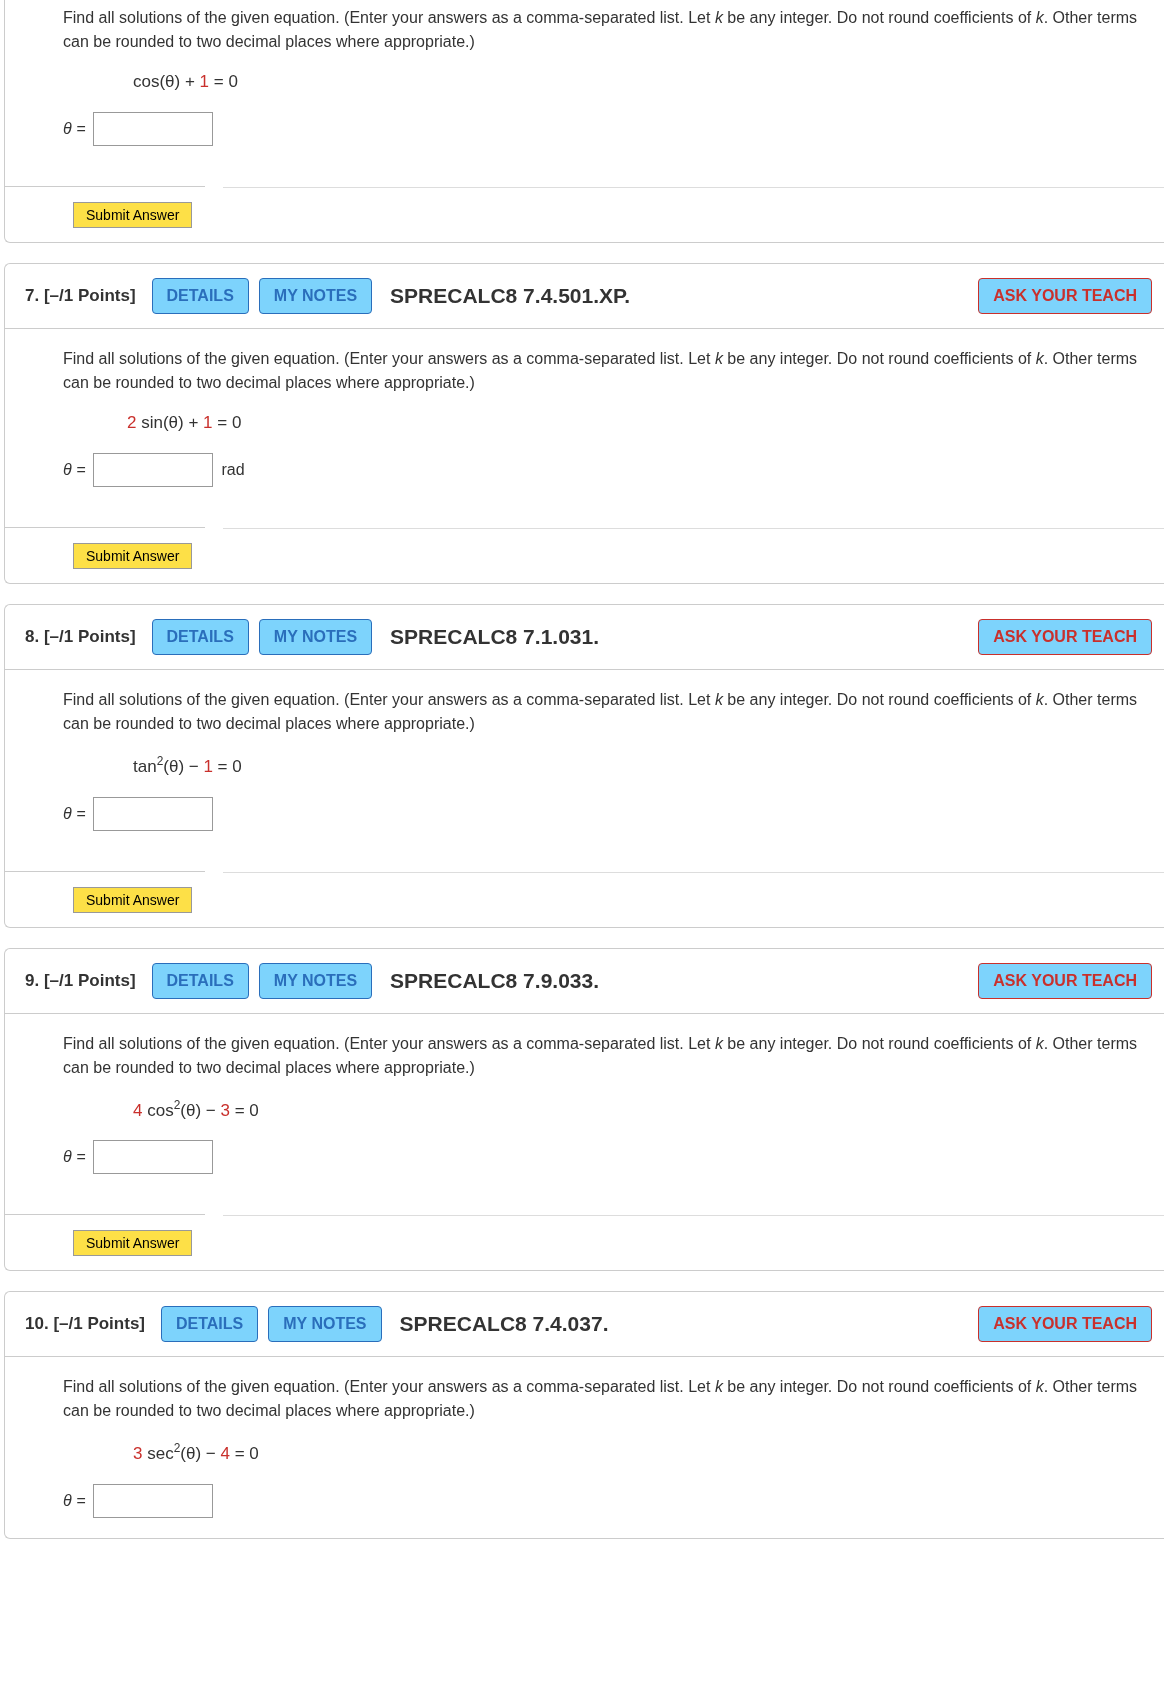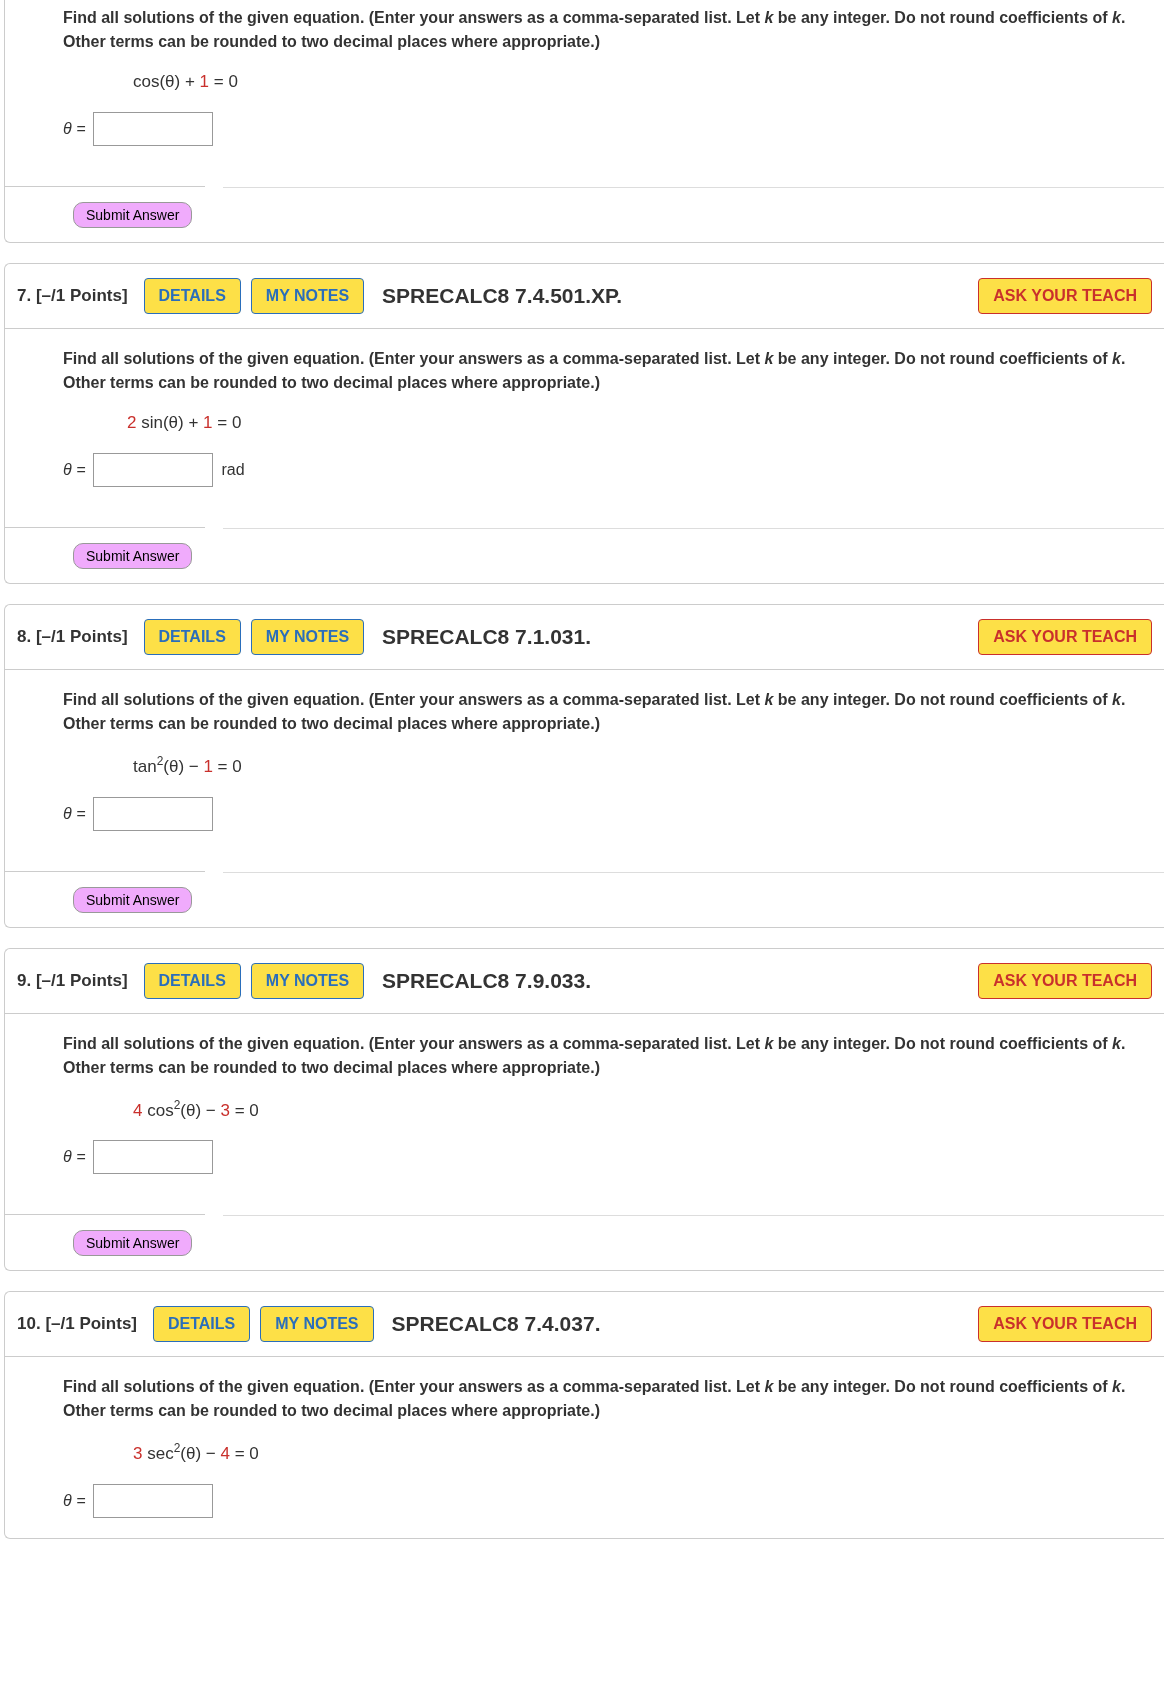--- a/index.html
+++ b/index.html
@@ -23,48 +23,48 @@
     padding: 14px 12px;
     border-bottom: 1px solid #ccc;
     gap: 10px;
     flex-wrap: nowrap;
   }
   .q-num-points {
     font-weight: bold;
     font-size: 17px;
     padding-right: 6px;
     white-space: nowrap;
+    margin-left: 8px;
   }
   .hdr-btn {
     border: 1px solid;
     padding: 8px 14px;
     border-radius: 4px;
     font-weight: bold;
     font-size: 16px;
-    background: #fde047;
+    background: #7dd3fc;
     cursor: pointer;
     white-space: nowrap;
     font-family: inherit;
   }
   .btn-details { color: #2a6ebb; border-color: #2a6ebb; }
   .btn-mynotes { color: #2a6ebb; border-color: #2a6ebb; }
   .btn-ask { color: #c9302c; border-color: #c9302c; margin-left: auto; }
   .source-txt {
     font-weight: bold;
     font-size: 21px;
     margin-left: 8px;
   }
   .q-body {
     padding: 18px 0 0 58px;
   }
   .instruction {
     line-height: 1.5;
     margin-bottom: 18px;
     padding-right: 24px;
-    font-weight: bold;
   }
   .equation {
     margin: 4px 0 20px 70px;
     font-size: 17px;
   }
   .eq-red { color: #c9302c; }
   .answer-row {
     display: flex;
     align-items: center;
     gap: 8px;
@@ -96,22 +96,22 @@
     top: -1px;
     height: 1px;
     background: #fff;
   }
   .footer-line {
     border-top: 1px solid #ddd;
     margin: -14px 0 14px 150px;
   }
   .submit-btn {
     border: 1px solid #999;
-    background: #f0abfc;
-    border-radius: 10px;
+    background: #fde047;
+    border-radius: 0;
     padding: 4px 12px;
     font-size: 14px;
     cursor: pointer;
     font-family: inherit;
   }
   sup { font-size: 0.7em; }
   .first-block {
     border-top: none;
     border-radius: 0 0 0 6px;
   }

